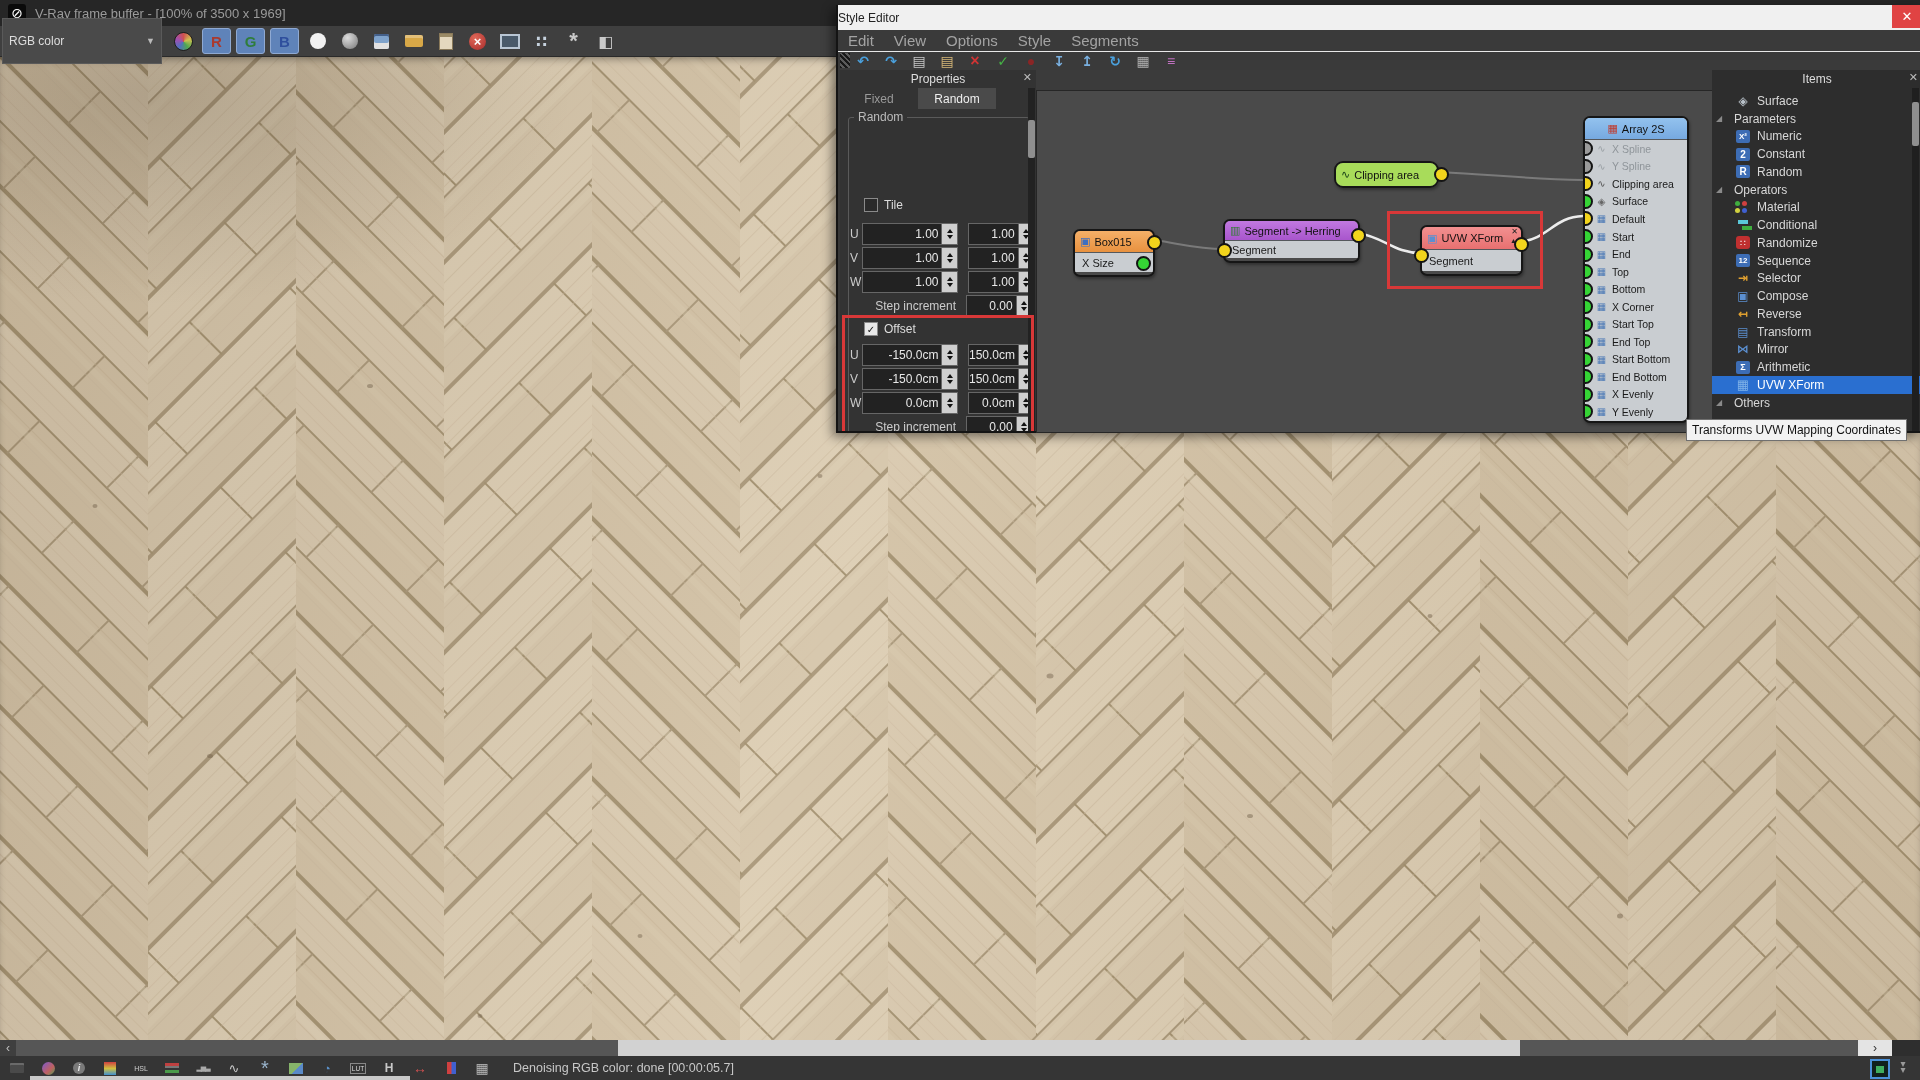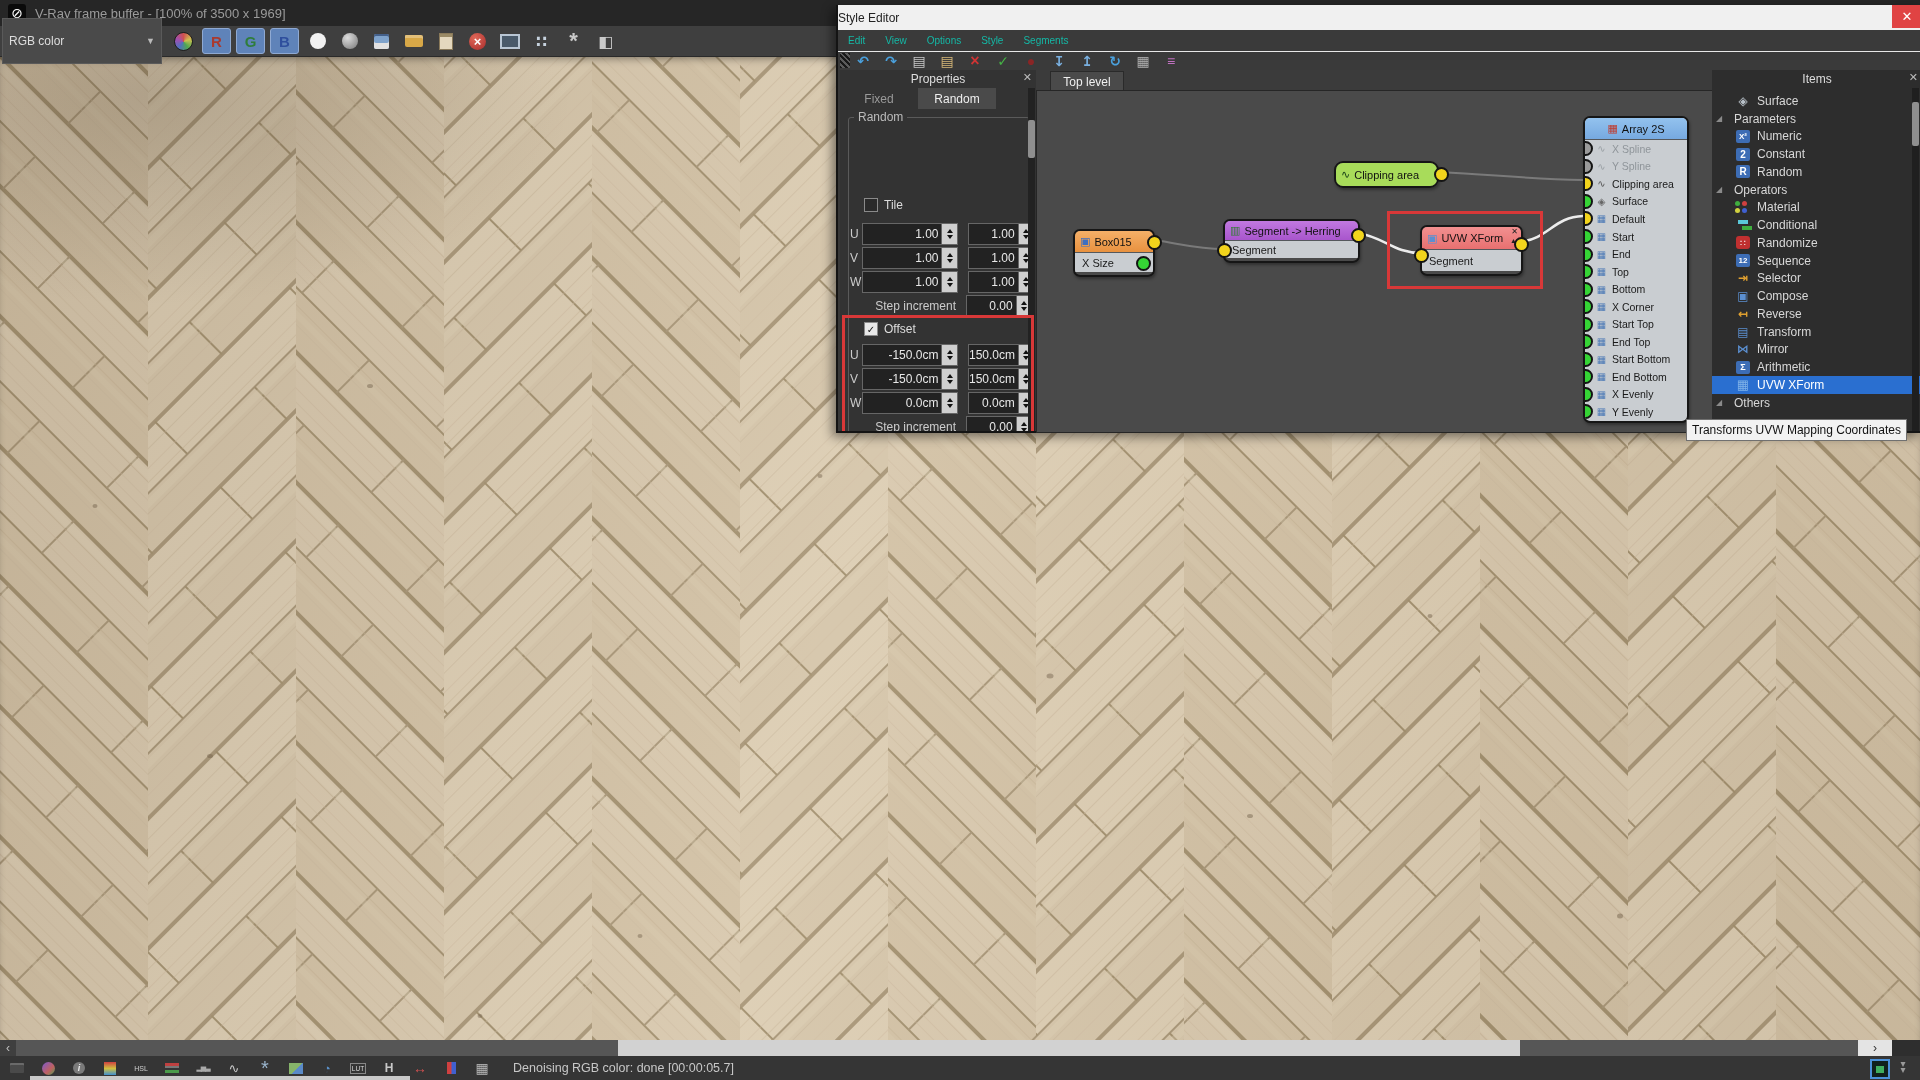--- a/index.html
+++ b/index.html
@@ -50,21 +50,21 @@
 
   
   #se{left:836px;top:5px;width:1084px;height:426px;background:#383838;border-left:2px solid #141414;
     border-bottom:2px solid #141414;box-shadow:-4px 4px 10px rgba(0,0,0,.45);}
   #se-titlebar{left:0;top:0;width:100%;height:25px;background:#f0f0f0;display:flex;align-items:center;}
   #se-title{color:#222;font-size:12px;}
   #se-close{position:absolute;right:0;top:0;width:30px;height:23px;background:#e04343;color:#fff;
     display:flex;align-items:center;justify-content:center;font-size:13px;}
   #se-menubar{left:0;top:25px;width:100%;height:21px;background:#3a3a3a;display:flex;align-items:center;
     border-bottom:1px solid #e8e8e8;}
-  .menu-item{padding:0 10px;color:#14b8a6;font-size:10px;}
+  .menu-item{padding:0 10px;color:#a3a3a3;font-size:15px;}
   #se-toolbar{left:0;top:47px;width:100%;height:18px;background:#3a3a3a;display:flex;align-items:center;gap:6px;padding-left:14px;}
   #se-grip{position:absolute;left:2px;top:48px;width:10px;height:15px;
     background:repeating-linear-gradient(45deg,#181818 0 2px,#5a5a5a 2px 4px);}
   .sei{width:22px;height:17px;display:flex;align-items:center;justify-content:center;font-size:14px;}
   .sei-undo::before{content:"↶";color:#4aa0dc;font-weight:bold;}
   .sei-redo::before{content:"↷";color:#4aa0dc;font-weight:bold;}
   .sei-copy::before{content:"▤";color:#c9c9c9;}
   .sei-paste::before{content:"▤";color:#d8b878;}
   .sei-delete::before{content:"×";color:#d03535;font-weight:bold;font-size:16px;}
   .sei-check::before{content:"✓";color:#46b246;font-weight:bold;}
@@ -468,23 +468,20 @@
           </div>
       </div>
 
       <div class="vscroll" style="left:188px;top:18px;height:343px;">
         <div class="vthumb" style="top:32px;height:38px;"></div>
       </div>
       <div class="redrect" style="left:2px;top:245px;width:186px;height:118px;"></div>
     </div>
 
     <div id="graph" class="abs">
-      <div id="graph-tabrow">
-        <div id="graph-tab">Top level</div>
-      </div>
       <div id="canvas">
         <svg id="wires" width="676" height="341" viewBox="0 0 676 341">
           <path d="M117,149 C145,153 160,158 187,158" stroke="#7a7a7a" stroke-width="2" fill="none"></path>
           <path d="M320,142 C348,146 356,162 384,162" stroke="#ececec" stroke-width="2.5" fill="none"></path>
           <path d="M482,151 C512,148 516,126 546,125" stroke="#ececec" stroke-width="2.5" fill="none"></path>
           <path d="M403,81 C460,84 490,88 546,89" stroke="#7a7a7a" stroke-width="2" fill="none"></path>
         </svg>
 
         <div class="node" style="left:36px;top:138px;width:78px;height:44px;">
           <div class="nhead" style="height:21px;background:linear-gradient(#f5b068,#e8913f);">

